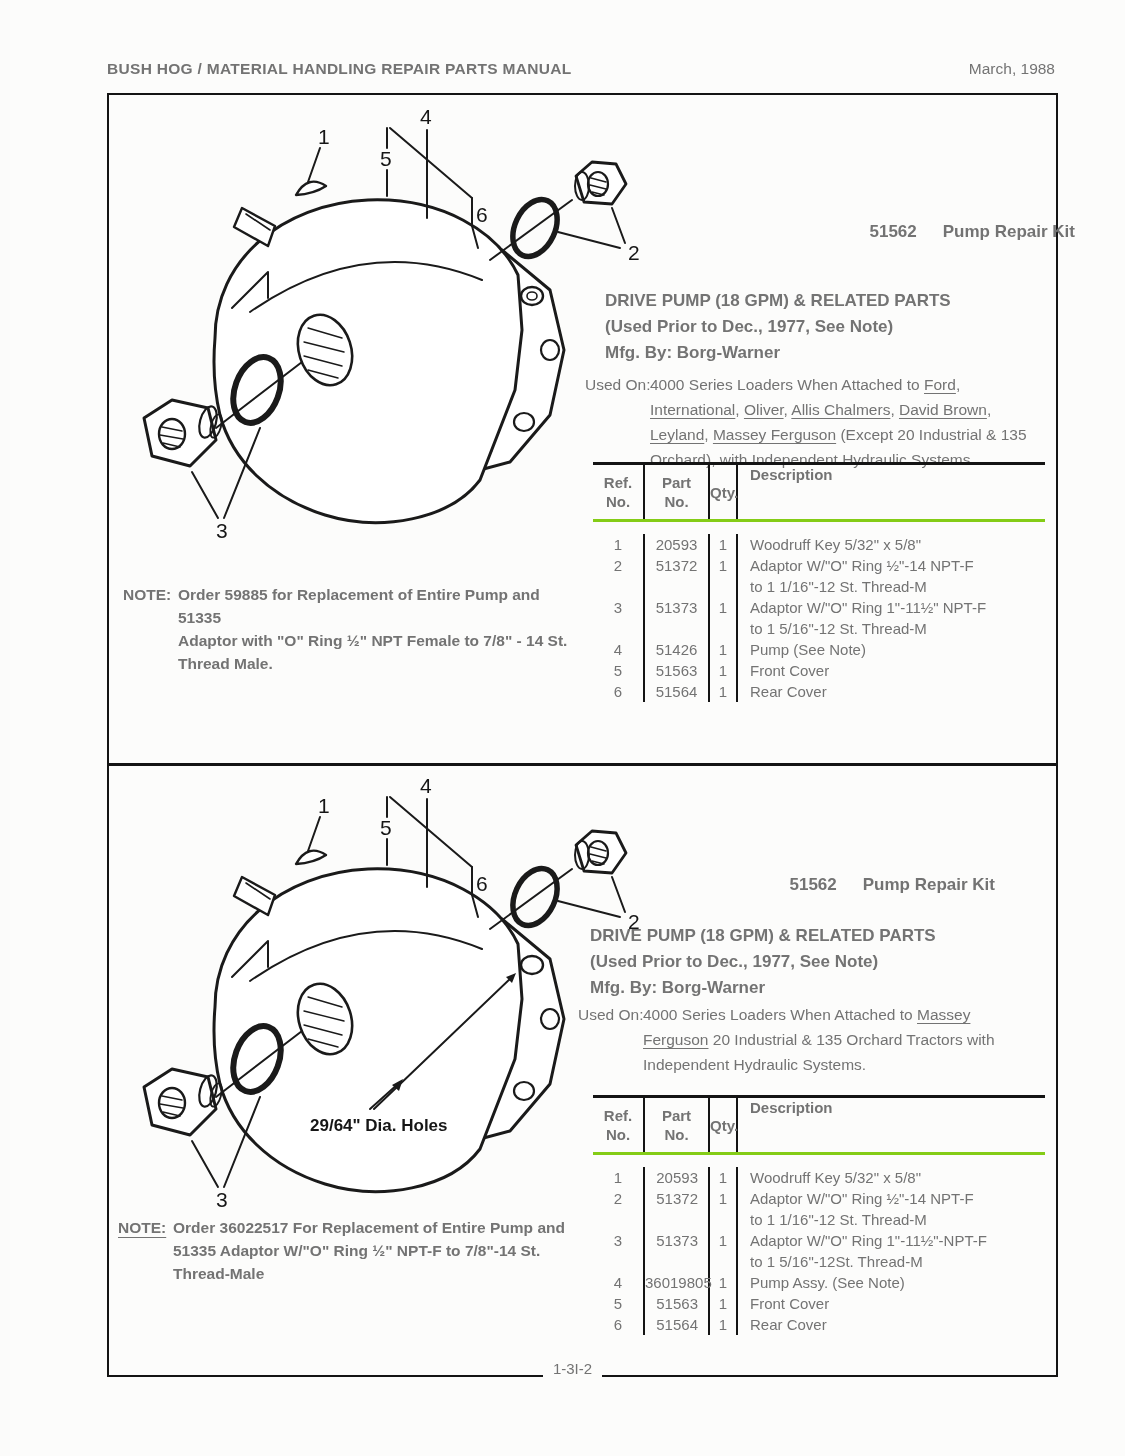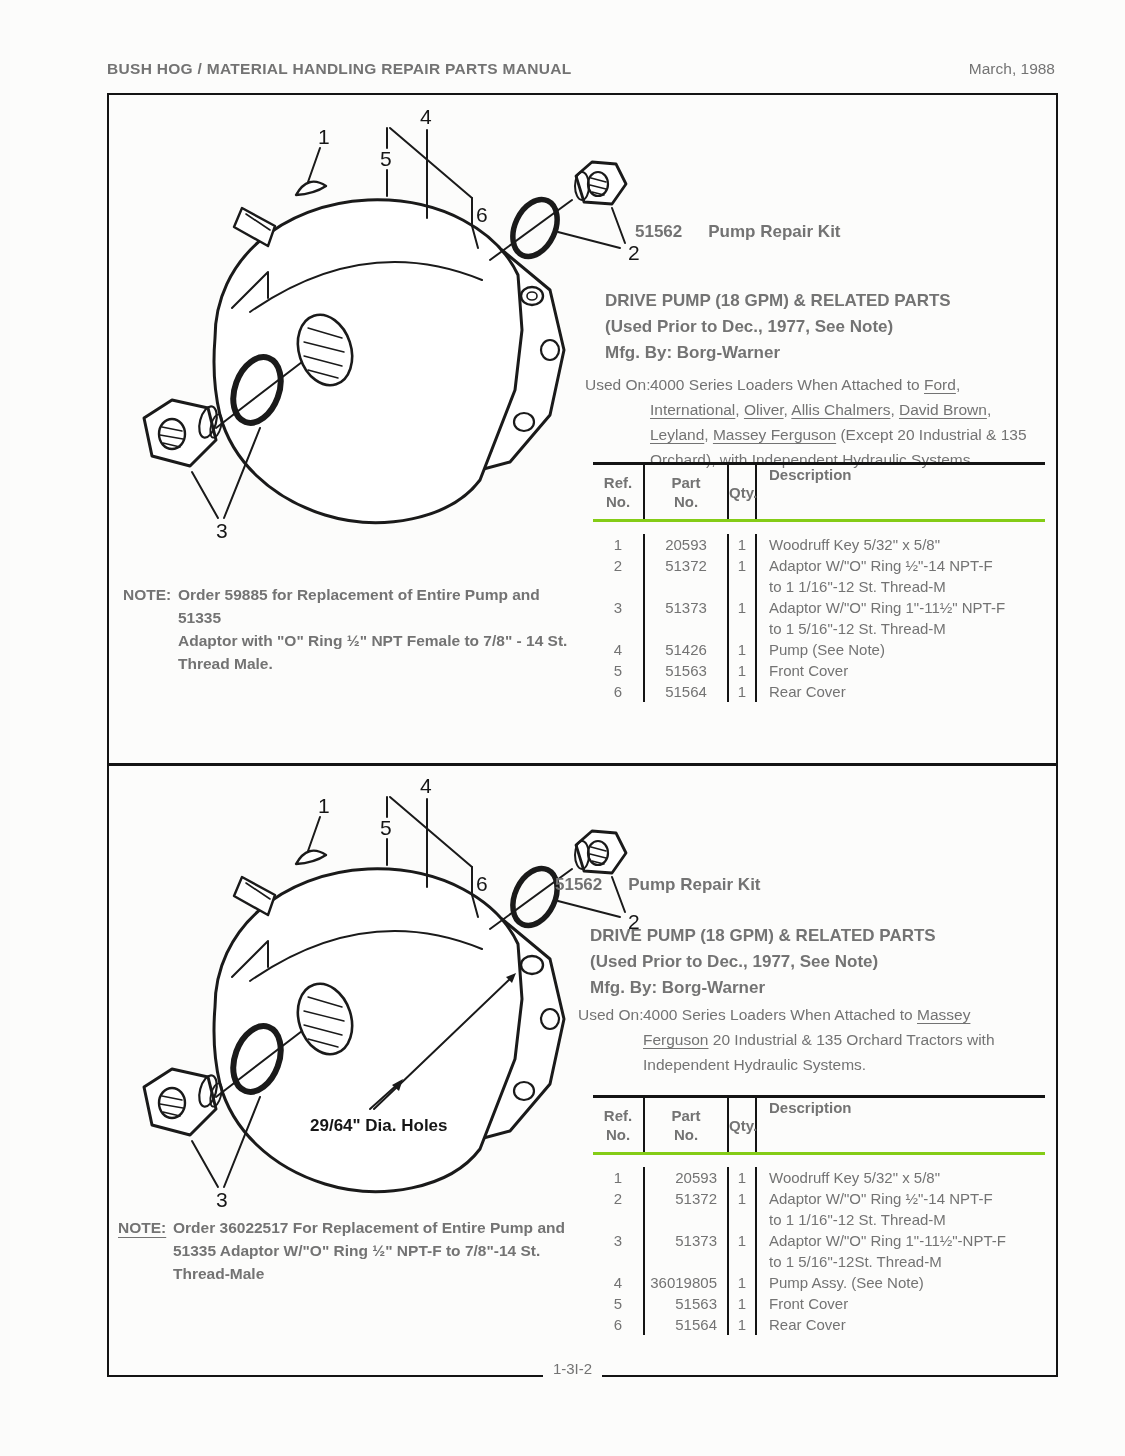--- a/index.html
+++ b/index.html
@@ -8,33 +8,33 @@
     font-family:Liberation Sans, sans-serif;color:#737373;overflow:hidden;margin-left:10px;
   }
   .abs{position:absolute;}
   
   .hdr-title{left:97px;top:60px;font-size:15.5px;font-weight:700;letter-spacing:.3px;}
   .hdr-date{right:80px;top:60px;font-size:15.5px;}
   
   .frame{left:97px;top:93px;width:947px;height:1280px;border:2px solid #141414;}
   .divider{left:97px;top:763px;width:949px;height:3px;background:#141414;}
   
-  .kit-line{font-size:17px;font-weight:700;text-align:left;}
+  .kit-line{font-size:17px;font-weight:700;text-align:right;}
   .kit-num{margin-right:26px;}
   .heading{font-size:17px;font-weight:700;line-height:26px;}
   .usedon{font-size:15.5px;line-height:25px;}
   .usedon .lbl{position:absolute;left:0;top:0;}
   .usedon .txt{display:block;margin-left:65px;}
   .u{text-decoration:underline;text-underline-offset:3px;text-align:center;}
   
   .ptable{width:452px;border-top:3px solid #141414;font-size:15px;}
   .thead{display:flex;border-bottom:3px solid #84cc16;font-weight:700;}
   .th,.td{box-sizing:border-box;}
   .c-ref{width:52px;border-right:2px solid #141414;text-align:center;}
-  .c-part{width:84px;border-right:2px solid #141414;text-align:center;}
+  .c-part{width:65px;border-right:2px solid #141414;text-align:center;}
   .c-qty{width:28px;border-right:2px solid #141414;text-align:center;}
   .c-desc{flex:1;text-align:left;padding-left:12px;}
   .thead .th{display:flex;flex-direction:column;justify-content:center;height:54px;line-height:19px;}
   .thead .c-desc{justify-content:flex-start;}
   .tbody{padding:12px 0 8px 0;}
   .trow{display:flex;}
   .trow>div{min-height:1px;}
   .trow .c-ref,.trow .c-part,.trow .c-qty{line-height:21px;}
   .trow .c-desc{line-height:21px;}
   .part-right .c-part{text-align:right;padding-right:10px;}

